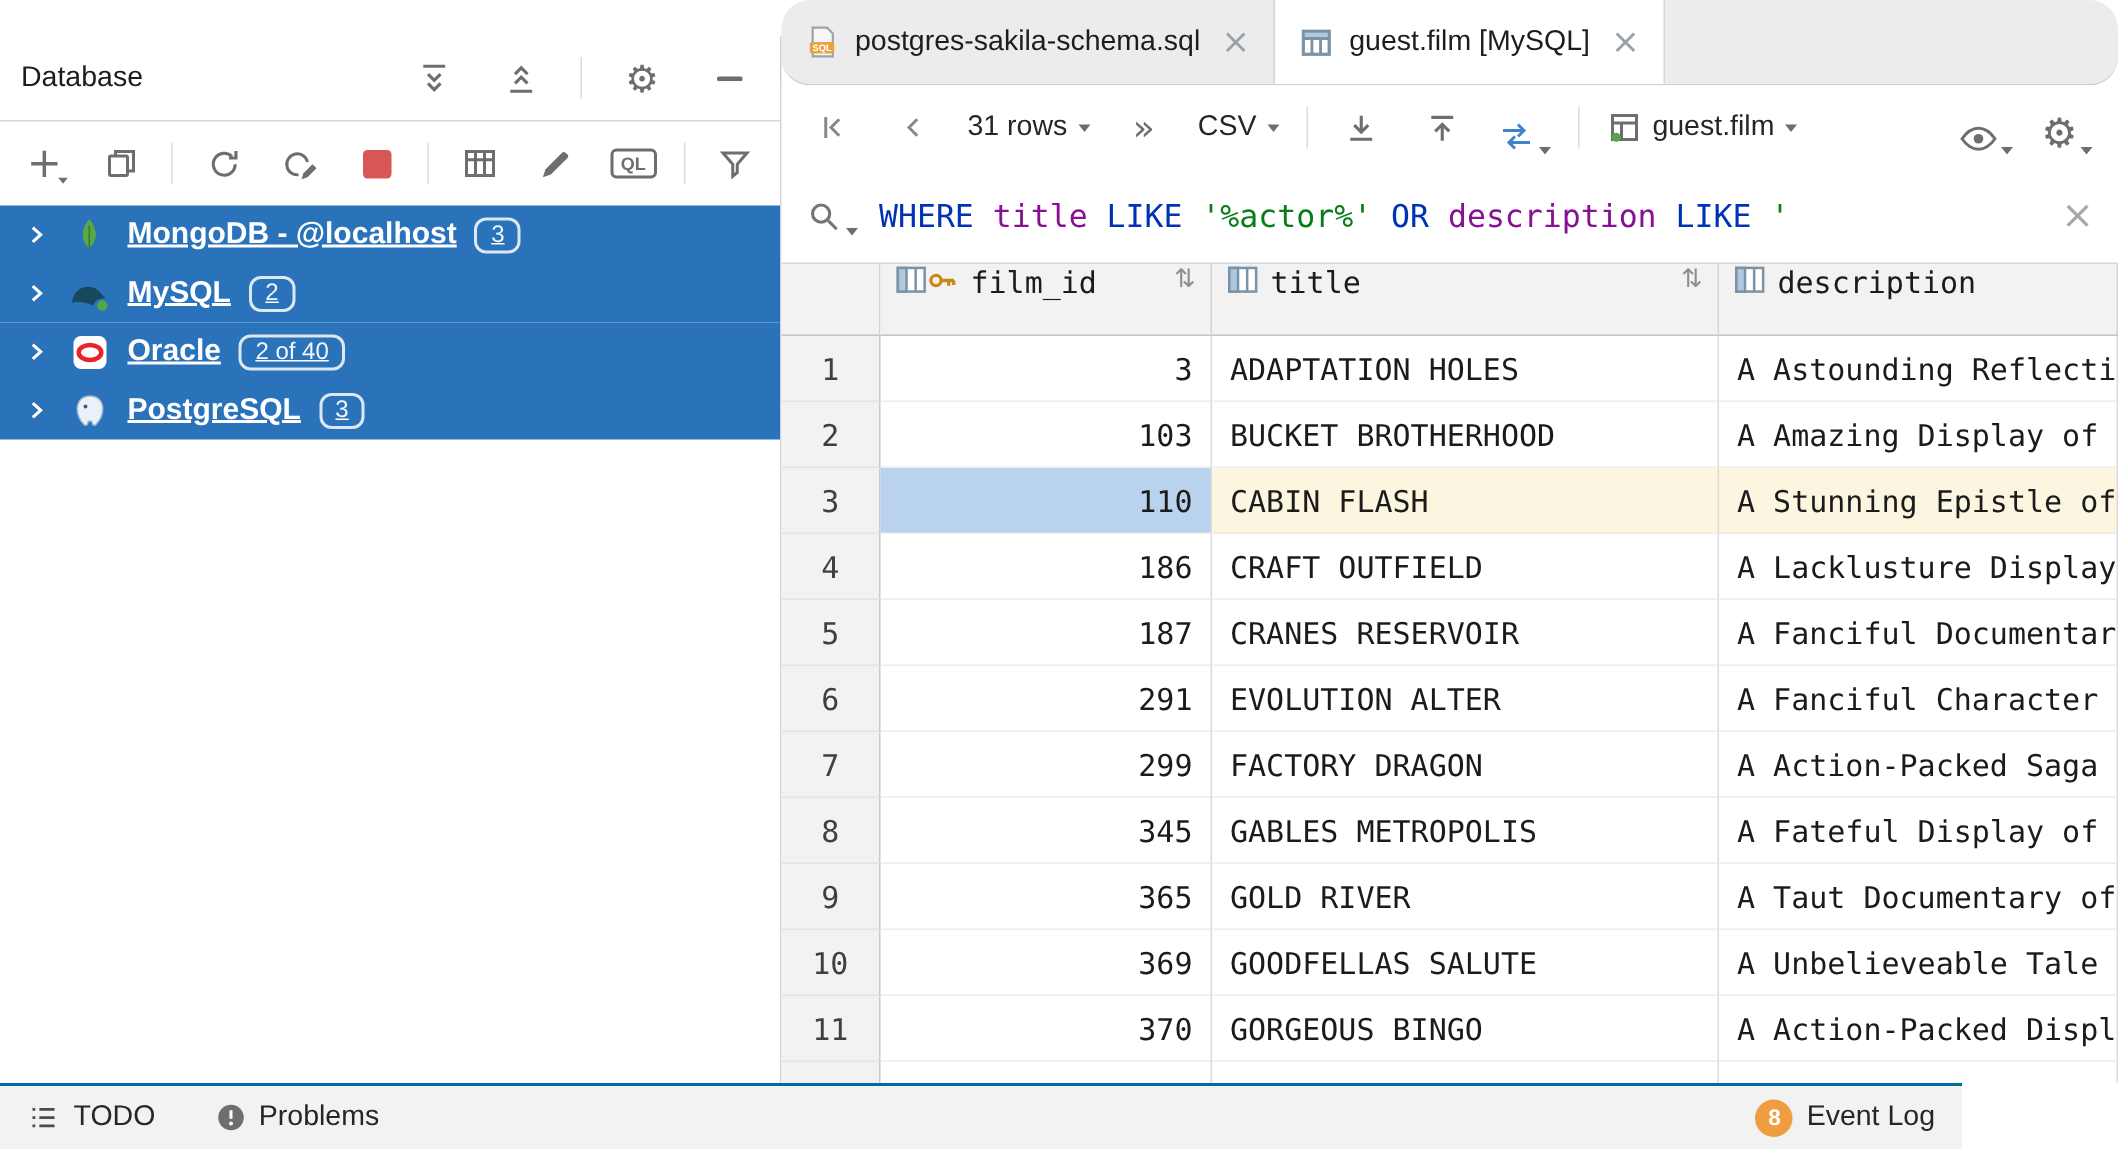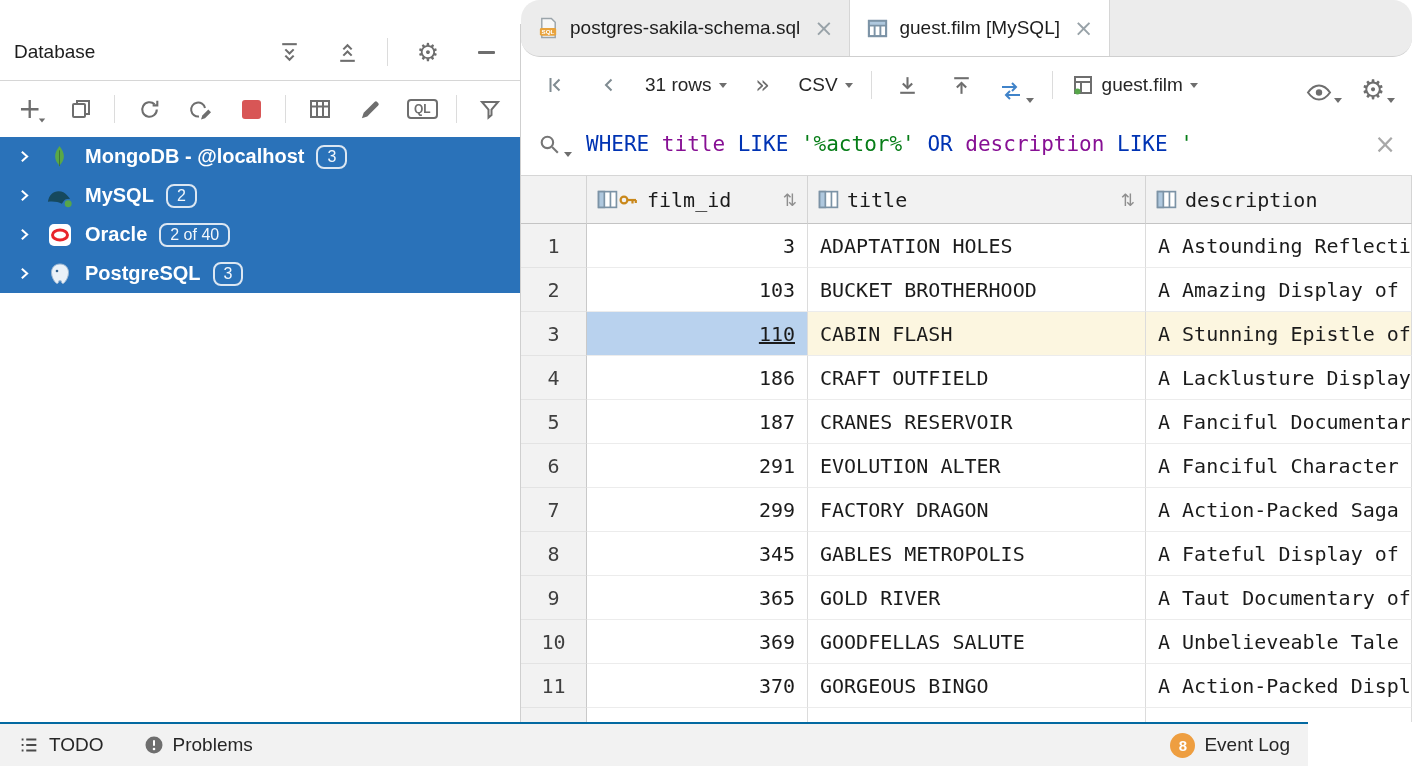--- a/index.html
+++ b/index.html
@@ -24,21 +24,21 @@
   .stop-sq { width:19px; height:19px; background:#D85656; border-radius:3px; }
   .qlbox { border:2px solid #6E6E6E; border-radius:4px; font-size:12px; font-weight:bold;
            color:#6E6E6E; padding:2px 5px; line-height:1; }
   .plus-wrap { position:relative; font-size:28px; }
   .mini-carat { width:0; height:0; border-left:4px solid transparent; border-right:4px solid transparent;
                 border-top:5px solid #6E6E6E; }
   .plus-carat { position:absolute; right:1px; bottom:4px; transform:scale(.8); }
 
   .tree { }
   .tree-row { height:39px; display:flex; align-items:center; gap:12px; padding:0 10px 0 14px;
-              background:#2A72B9; color:#fff; font-size:20px; font-weight:600; cursor:pointer; }
+              background:#2A72B9; color:#fff; font-size:20px; font-weight:600; cursor:pointer;text-decoration:underline; }
   .tree-chevron { display:flex; width:20px; justify-content:center; cursor:pointer; }
   .tree-icon { display:flex; width:27px; justify-content:center; }
   .tree-badge { border:2px solid #DCE7F2; border-radius:8px; padding:1px 9px; font-size:16px;
                 font-weight:400; color:#F2F7FC; }
 
   
   .tabbar { position:absolute; left:521px; top:0; width:891px; height:57px; background:#ECECEC;
             border-bottom:1px solid #CFCFCF; display:flex; align-items:stretch;border-radius:19px; }
   .tab { display:flex; align-items:center; gap:10px; padding:0 16px; font-size:19px; color:#1D1D1D;
          border-right:1px solid #D6D6D6; cursor:pointer; white-space:nowrap; }
@@ -63,27 +63,27 @@
   .str { color:#067D17; }
   .filter-close { color:#A8A8A8; font-size:26px; font-family:"DejaVu Sans", sans-serif;
                   background:none; border:none; cursor:pointer; }
 
   
   .grid { position:absolute; left:521px; top:176px; width:891px; height:546px; background:#fff;
           display:grid; grid-template-columns:66px 221px 338px 1fr;
           grid-template-rows:48px repeat(12, 44px);
           font-family:"DejaVu Sans Mono", monospace; font-size:20px; color:#1B1B1B; overflow:hidden; }
   .h   { background:#F2F2F2; border-bottom:1px solid #C4C4C4; border-right:1px solid #D4D4D4;
-         display:flex; align-items:center; gap:8px; padding:0 10px; white-space:nowrap; overflow:hidden; }
+         display:flex; gap:8px; padding:0 10px; white-space:nowrap; overflow:hidden; }
   .gut { background:#F2F2F2; border-right:1px solid #C9C9C9; border-bottom:1px solid #E3E3E3;
          display:flex; align-items:center; justify-content:center; color:#3F3F3F; }
   .c   { border-right:1px solid #DCDCDC; border-bottom:1px solid #ECECEC;
          display:flex; align-items:center; padding:0 12px; white-space:pre; overflow:hidden; }
   .num { justify-content:flex-end; }
-  .sel-cell { background:#B9D2EE;text-decoration:underline; }
+  .sel-cell { background:#B9D2EE; }
   .sel-row  { background:#FCF6E0; }
   .sort-glyph { font-family:"DejaVu Sans", sans-serif; font-size:17px; color:#8F8F8F; margin-left:auto; }
   .key-overlap { margin-left:-9px; }
 
   
   .statusbar { position:absolute; left:0; top:722px; width:1308px; height:44px; background:#F2F2F2;
                border-top:2px solid #0369a1; display:flex; align-items:center; padding:0 18px;
                gap:40px; font-size:19px; color:#262626; }
   .sb-item { display:flex; align-items:center; gap:9px; cursor:pointer; }
   .badge8 { width:25px; height:25px; border-radius:50%; background:#EE9E40; color:#fff;

